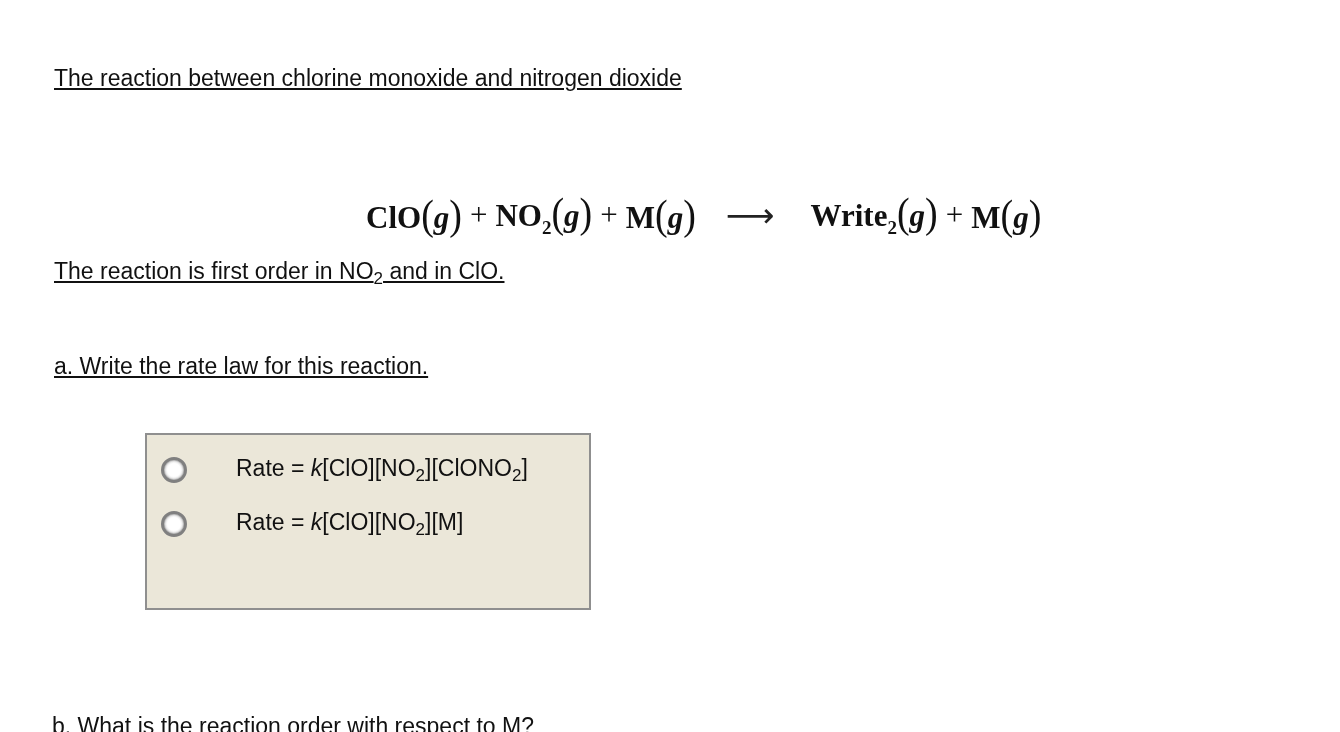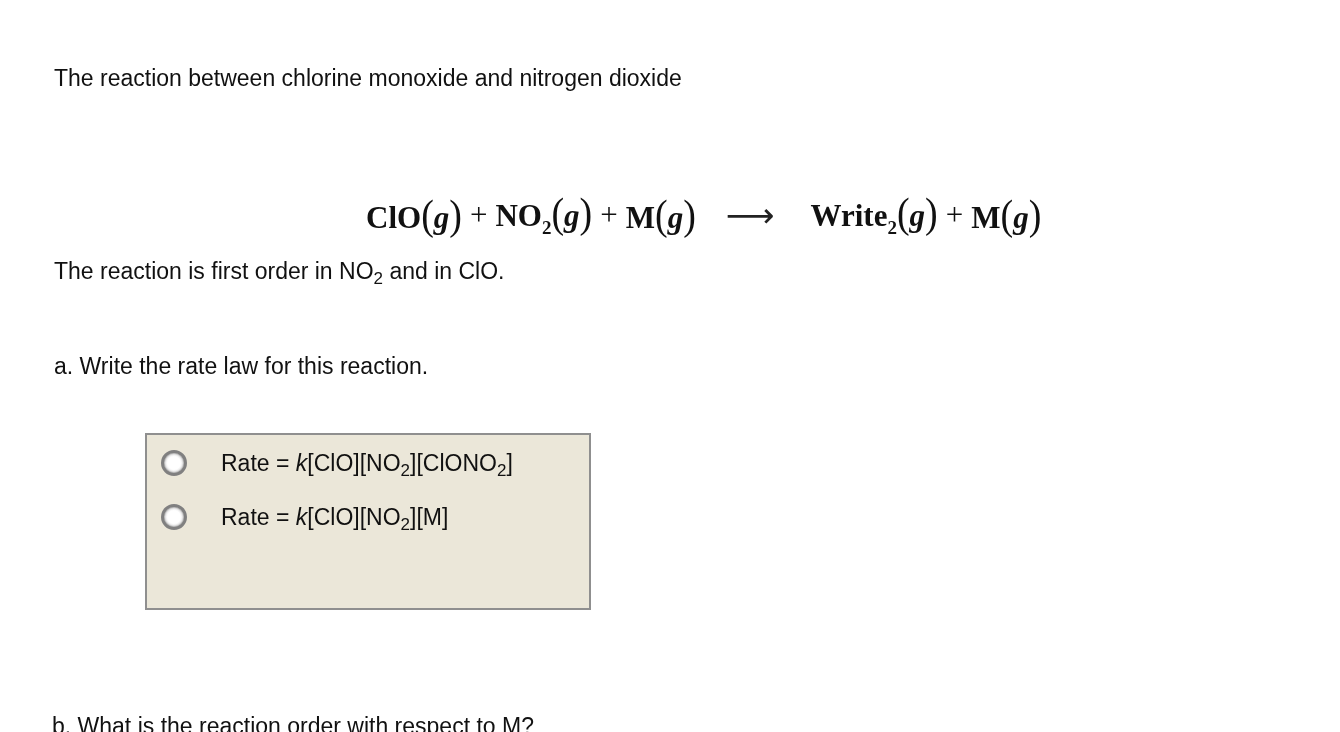--- a/index.html
+++ b/index.html
@@ -1,33 +1,33 @@
 <!DOCTYPE html>
 <html><head>
 <meta charset="utf-8">
 <style>
   html, body { margin: 0; padding: 0; background: #ffffff; }
   body { width: 1340px; height: 732px; position: relative; overflow: hidden;
          font-family: "Liberation Sans", sans-serif; color: #111; }
-  .text { position: absolute; left: 54px; font-size: 23px; line-height: 37px; white-space: nowrap; }
+  .text { position: absolute; left: 54px; font-size: 23px; line-height: 37px; white-space: nowrap; text-decoration: underline; }
   #intro { top: 60px; }
   #equation { position: absolute; top: 142px; left: 366px; width: 680px; height: 50px;
               font-family: "Liberation Serif", serif; font-weight: bold; font-size: 31px;
               display: flex; align-items: center; white-space: nowrap; margin-top: 48px; }
   #equation .g { font-style: italic; }
   #equation .paren { font-weight: normal; font-size: 38px; transform: scaleY(1.1); display: inline-block; }
   #equation sub { font-size: 19px; vertical-align: -8px; }
   #equation .plus { font-weight: normal; margin: 0 8px; }
   #equation .arrow { font-weight: normal; font-size: 34px; margin: 0 36px 0 30px; color: #222; }
   #para { top: 253px; }
   #para sub { font-size: 17px; vertical-align: -5px; }
   #qa { top: 348px; }
   #choices { position: absolute; left: 145px; top: 433px; width: 446px; height: 177px;
              background: #ebe7d9; border: 2px solid #8f8f8f; box-sizing: border-box; }
-  .choice { position: absolute; left: 14px; height: 40px; display: flex; align-items: flex-start; cursor: pointer; }
+  .choice { position: absolute; left: 14px; height: 40px; display: flex; align-items: center; cursor: pointer; gap: 15px; }
   .choice:nth-child(1) { top: 15px; }
   .choice:nth-child(2) { top: 69px; }
   .choice:nth-child(3) { top: 130px; }
   .radio { width: 26px; height: 26px; border-radius: 50%; box-sizing: border-box;
            border: 3px solid #808080;
            background: radial-gradient(circle at 50% 50%, #ffffff 0%, #ffffff 45%, #e4e4e4 70%, #b8b8b8 100%);
            box-shadow: inset 0 0 2px #666; }
   .choice-label { margin-left: 34px; font-size: 23px; }
   .choice-label i { font-style: italic; }
   .choice-label sub { font-size: 17px; vertical-align: -5px; }

